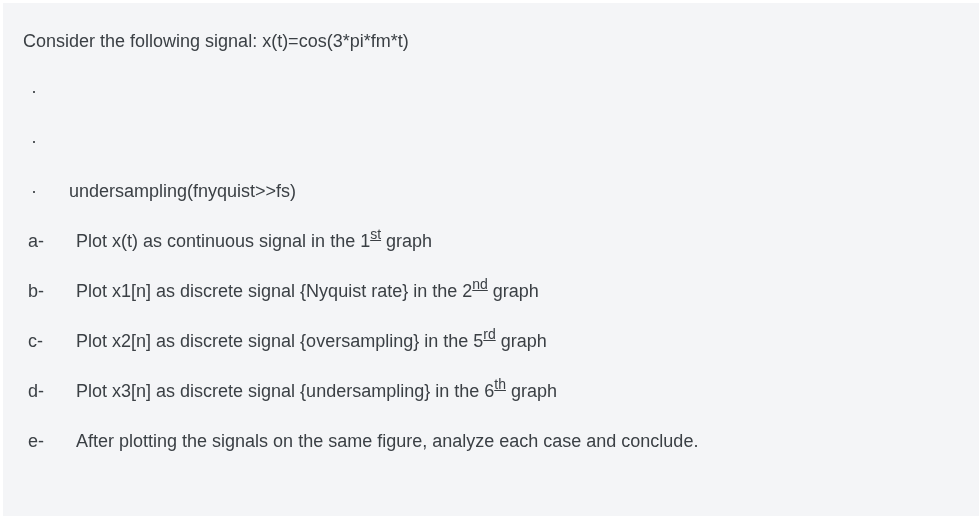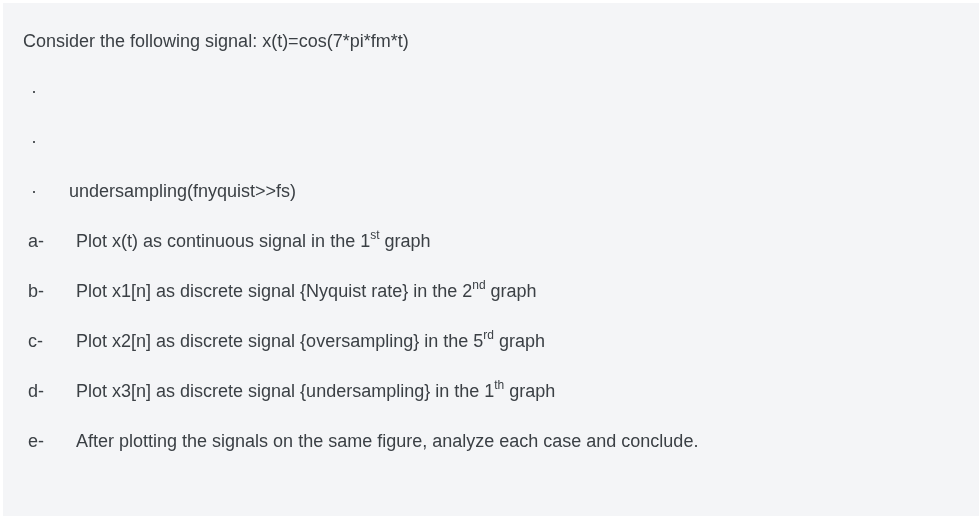--- a/index.html
+++ b/index.html
@@ -44,34 +44,35 @@
     color: #3b4045;
   }
   .letter-label {
     flex: 0 0 53px;
     padding-left: 5px;
     box-sizing: border-box;
   }
   .item-text { white-space: pre; }
   .item-text span { white-space: pre; }
   sup {
-    font-size: 12px;
+    font-size: 14px;
     line-height: 0;
     position: relative;
     top: -1px;
     vertical-align: super;
+    text-decoration: underline;
   }
 </style>
 </head>
 <body>
 
 <div class="viewport">
   <div class="page">
 
-    <p class="para">Consider the following signal: x(t)=cos(7*pi*fm*t)</p>
+    <p class="para">Consider the following signal: x(t)=cos(3*pi*fm*t)</p>
 
     <div class="row">
       <span class="bullet-marker">·</span>
     </div>
 
     <div class="row">
       <span class="bullet-marker">·</span>
     </div>
 
     <div class="row">
@@ -89,21 +90,21 @@
       <span class="item-text"><span>Plot x1[n] as discrete signal {Nyquist rate} in the 2</span><sup>nd</sup><span> graph</span></span>
     </div>
 
     <div class="row">
       <span class="letter-label">c-</span>
       <span class="item-text"><span>Plot x2[n] as discrete signal {oversampling} in the 5</span><sup>rd</sup><span> graph</span></span>
     </div>
 
     <div class="row">
       <span class="letter-label">d-</span>
-      <span class="item-text"><span>Plot x3[n] as discrete signal {undersampling} in the 1</span><sup>th</sup><span> graph</span></span>
+      <span class="item-text"><span>Plot x3[n] as discrete signal {undersampling} in the 6</span><sup>th</sup><span> graph</span></span>
     </div>
 
     <div class="row">
       <span class="letter-label">e-</span>
       <span class="item-text"><span>After plotting the signals on the same figure, analyze each case and conclude.</span><sup></sup><span></span></span>
     </div>
 
   </div>
 </div>
 

